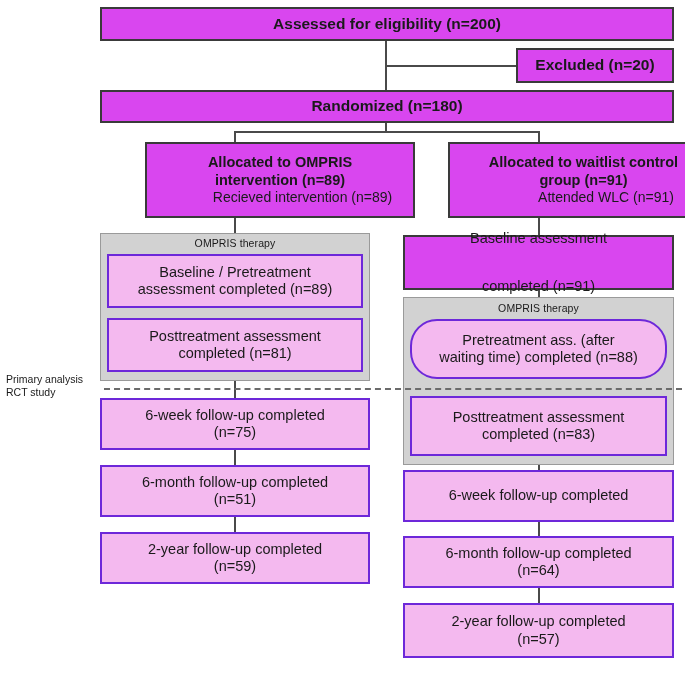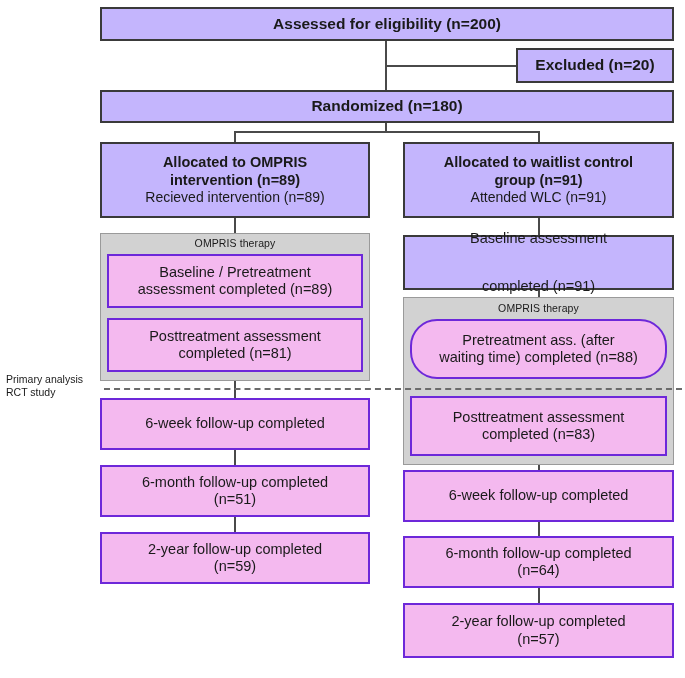--- a/index.html
+++ b/index.html
@@ -17,21 +17,21 @@
     height: 678px;
     background: #ffffff;
     overflow: hidden;
   }
 
   
   .node {
     position: absolute;
     box-sizing: border-box;
     border: 2px solid #3a3a3a;
-    background: #c4b5fd;
+    background: #d946ef;
     display: flex;
     flex-direction: column;
     align-items: center;
     justify-content: center;
     text-align: center;
     color: #1a1a1a;
     line-height: 1.2;
     padding: 2px 4px;
   }
   .node .ln { display: block; width: 100%; }
@@ -83,21 +83,21 @@
   .side-note {
     position: absolute;
     text-align: left;
     font-size: 10.5px;
     color: #1a1a1a;
     line-height: 1.25;
   }
 
   .t17 { font-size: 15.5px; }
   .t16 { font-size: 14.5px; }
-  .t15 { font-size: 14px; }
+  .t15 { font-size: 14px; margin-left: 45px; }
 </style>
 </head>
 <body>
 
 <div id="canvas">
 
   <div class="node bold t17" style="left:100px; top:7px; width:574px; height:34px;">
     <span class="ln">Assessed for eligibility (n=200)</span>
   </div>
 
@@ -136,20 +136,21 @@
 
   <div class="node pink t16" style="left:107px; top:318px; width:256px; height:54px;">
     <span class="ln">Posttreatment assessment</span>
     <span class="ln">completed (n=81)</span>
   </div>
 
   <div class="vline" style="left:234px; top:381px; height:17px;"></div>
 
   <div class="node pink t16" style="left:100px; top:398px; width:270px; height:52px;">
     <span class="ln">6-week follow-up completed</span>
+    <span class="ln">(n=75)</span>
   </div>
 
   <div class="vline" style="left:234px; top:450px; height:15px;"></div>
 
   <div class="node pink t16" style="left:100px; top:465px; width:270px; height:52px;">
     <span class="ln">6-month follow-up completed</span>
     <span class="ln">(n=51)</span>
   </div>
 
   <div class="vline" style="left:234px; top:517px; height:15px;"></div>

